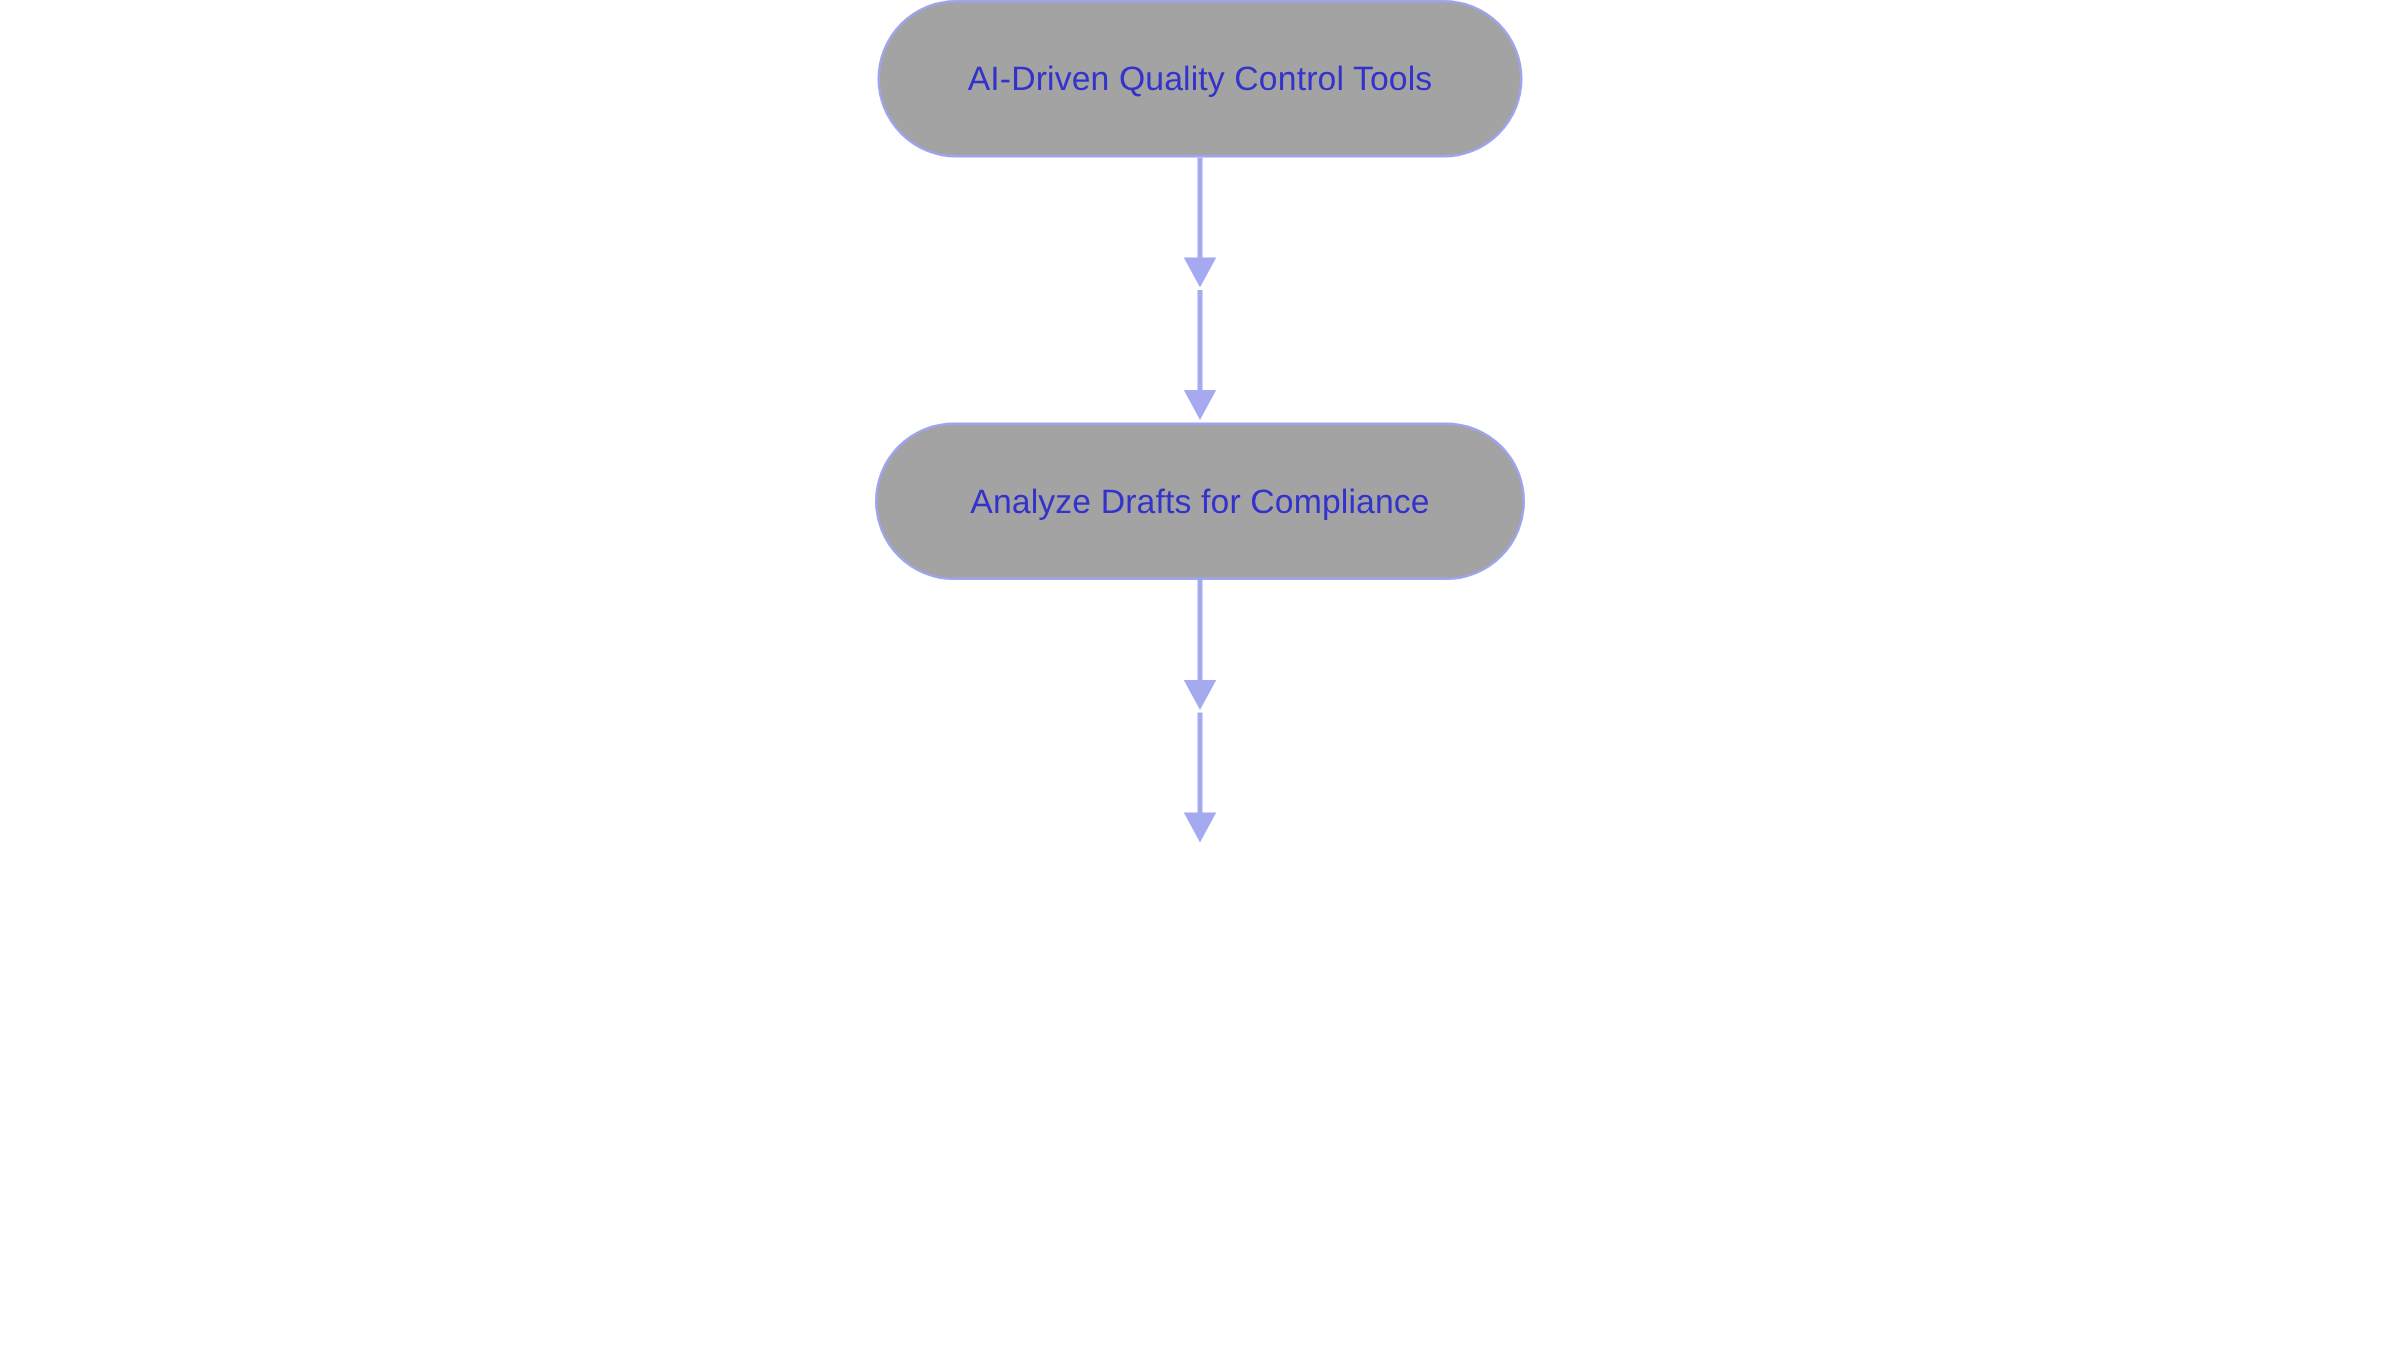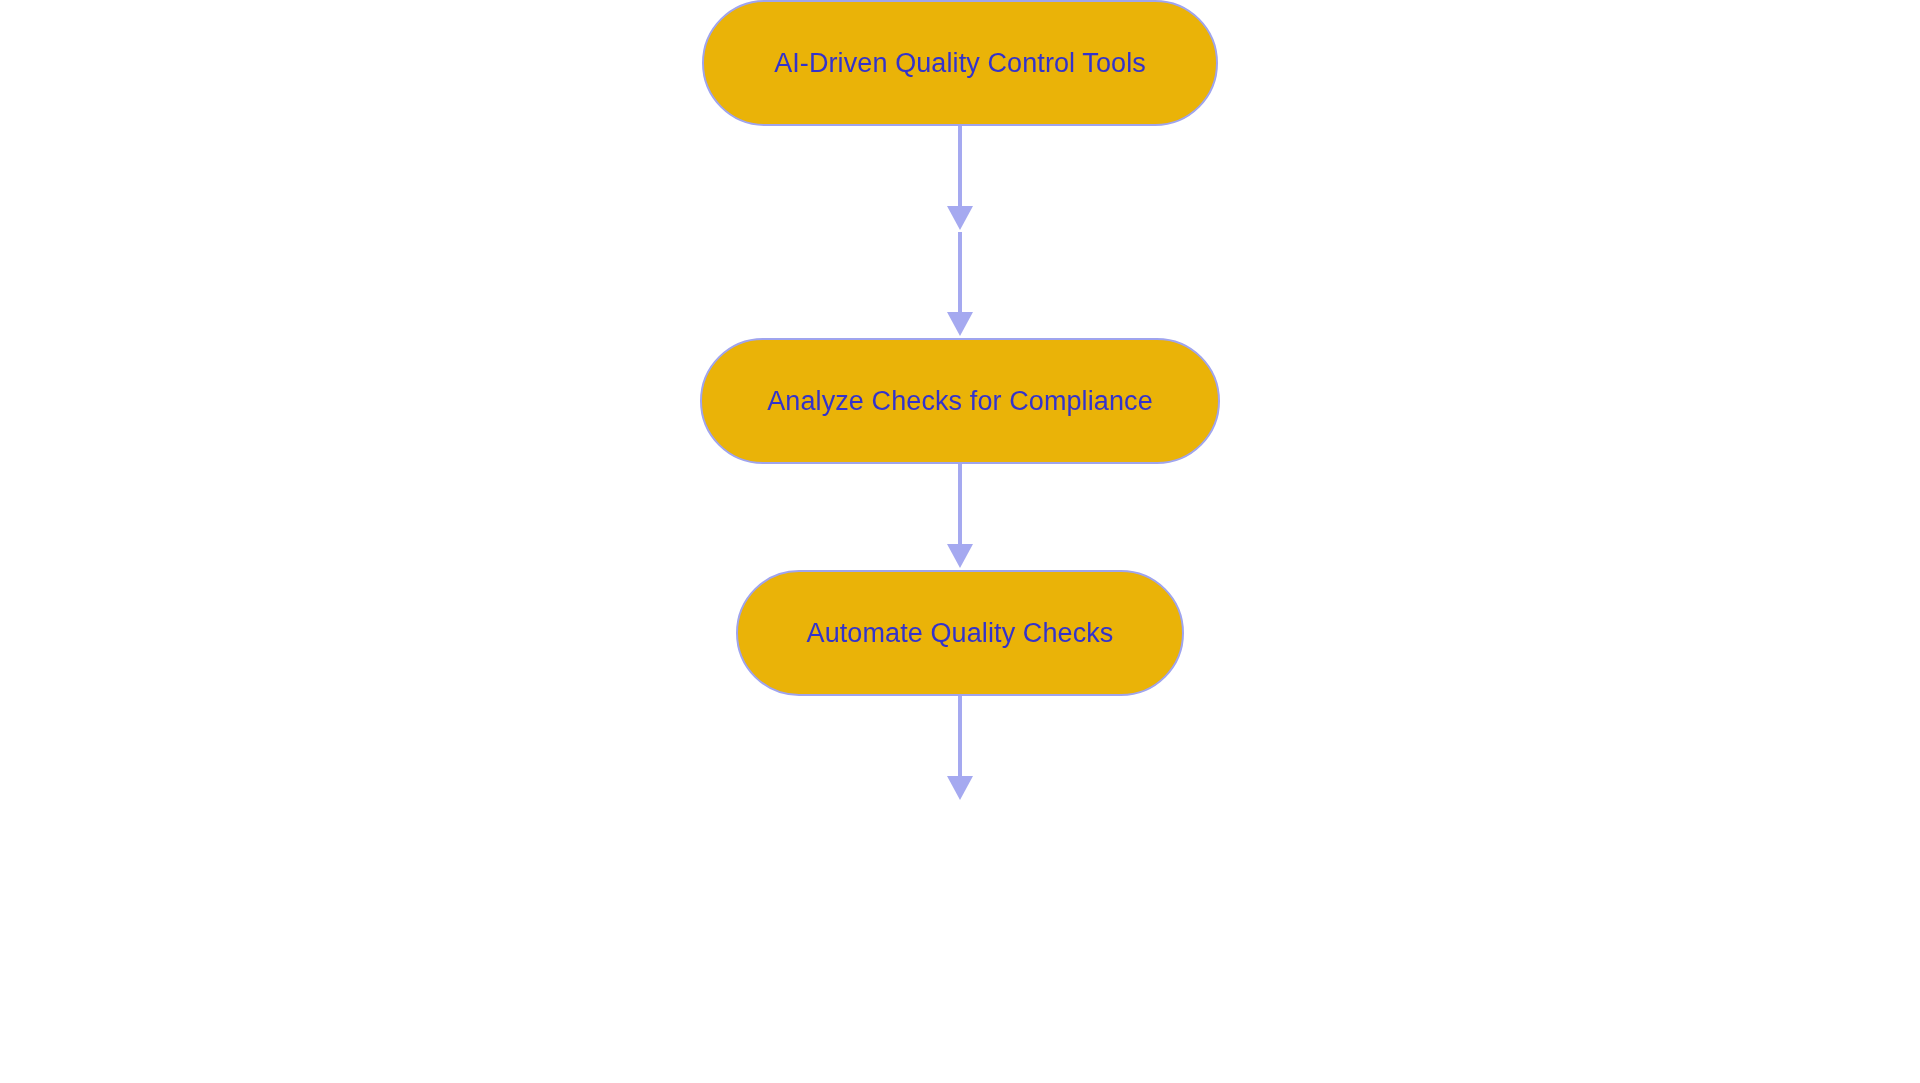--- a/index.html
+++ b/index.html
@@ -28,21 +28,21 @@
     width: 1920px;
     height: 1083px;
     display: flex;
     flex-direction: column;
     align-items: center;
   }
 
   .node {
     box-sizing: border-box;
     height: 126px;
-    background: #eab308;
+    background: #a3a3a3;
     border: 2px solid #9fa4ee;
     border-radius: 63px;
     display: flex;
     align-items: center;
     justify-content: center;
     padding: 0 46px;
     flex: 0 0 auto;
   }
 
   .node-label {
@@ -95,33 +95,30 @@
 
 
     <div class="connector">
       <svg viewBox="0 0 40 106" xmlns="http://www.w3.org/2000/svg" aria-hidden="true">
         <line x1="20" y1="0" x2="20" y2="84" stroke="#a5a9f0" stroke-width="4"></line>
         <polygon points="20,104 7,80 33,80" fill="#a5a9f0"></polygon>
       </svg>
     </div>
 
     <div class="node n2">
-      <span class="node-label">Analyze Checks for Compliance</span>
+      <span class="node-label">Analyze Drafts for Compliance</span>
     </div>
 
     <div class="connector">
       <svg viewBox="0 0 40 106" xmlns="http://www.w3.org/2000/svg" aria-hidden="true">
         <line x1="20" y1="0" x2="20" y2="84" stroke="#a5a9f0" stroke-width="4"></line>
         <polygon points="20,104 7,80 33,80" fill="#a5a9f0"></polygon>
       </svg>
     </div>
 
-    <div class="node n3">
-      <span class="node-label">Automate Quality Checks</span>
-    </div>
 
     <div class="connector">
       <svg viewBox="0 0 40 106" xmlns="http://www.w3.org/2000/svg" aria-hidden="true">
         <line x1="20" y1="0" x2="20" y2="84" stroke="#a5a9f0" stroke-width="4"></line>
         <polygon points="20,104 7,80 33,80" fill="#a5a9f0"></polygon>
       </svg>
     </div>
 
 
   </div>

